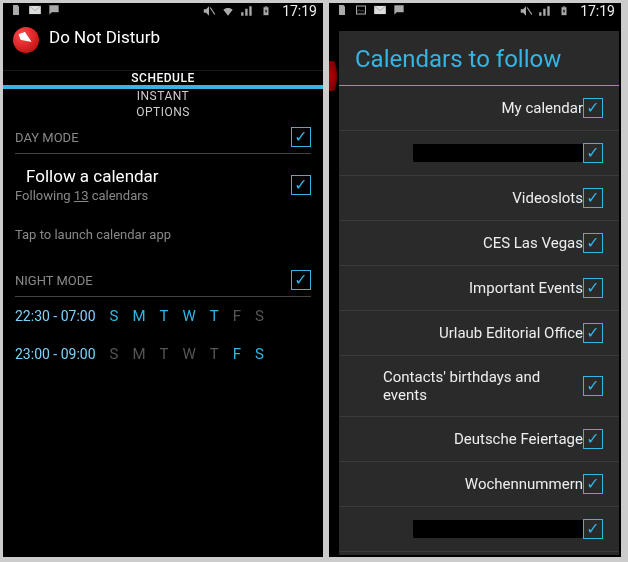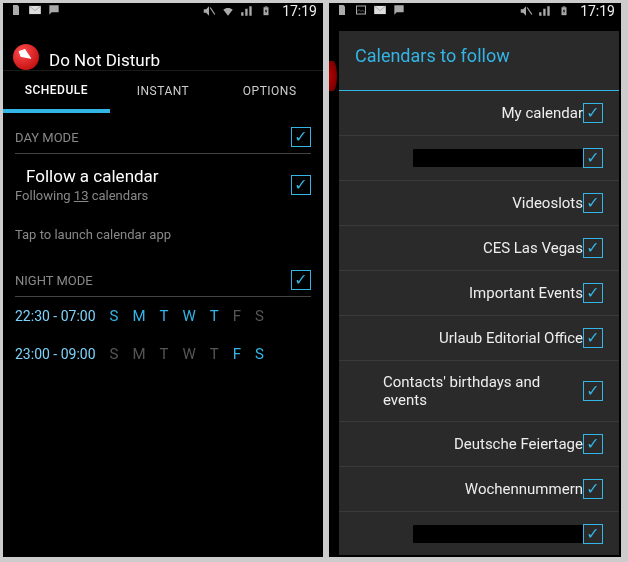--- a/index.html
+++ b/index.html
@@ -7,26 +7,26 @@
   .phone { background: #000; height: 554px; position: relative; color: #ddd; display: flex; flex-direction: column; overflow: hidden; }
   .phone.left  { width: 320px; }
   .phone.right { width: 292px; }
 
   .statusbar { height: 24px; background: #000; display: flex; align-items: flex-start; font-size: 11px; color: #bbb; padding: 0 6px; }
   .statusbar .s-left { display: flex; gap: 5px; align-items: center; }
   .statusbar .s-right { margin-left: auto; display: flex; gap: 5px; align-items: center; }
   .statusbar .clock { font-size: 14px; color: #eee; margin-left: 4px; }
   .sicon { width: 14px; height: 14px; display: inline-flex; align-items: center; justify-content: center; }
 
-  .appbar { height: 44px; display: flex; align-items: flex-end; padding: 0 10px; background: #000; border-bottom: 1px solid #1a1a1a; }
+  .appbar { height: 44px; display: flex; align-items: flex-start; padding: 0 10px; background: #000; border-bottom: 1px solid #1a1a1a; }
   .appicon { width: 26px; height: 26px; border-radius: 50%; background: radial-gradient(circle at 35% 30%, #ff4b4b, #b30000); position: relative; margin-right: 10px; }
   .appicon::after { content:""; position:absolute; left:7px; top:5px; width:10px; height:12px; background:#fff; clip-path: polygon(0 0, 70% 0, 100% 100%, 0 50%); transform: rotate(-20deg); }
   .apptitle { font-size: 17px; color: #fff; font-weight: 400; }
 
-  .tabs { display: flex; height: 42px; background: #000; }
+  .tabs { display: flex; height: 42px; background: #000; flex-direction: column; }
   .tab { flex: 1; display:flex; align-items:center; justify-content:center; font-size: 12px; letter-spacing: 0.5px; color: #ccc; border-bottom: 2px solid #000; cursor: pointer; }
   .tab.active { color: #fff; border-bottom: 4px solid #33b5e5; font-weight: 500; }
 
   .content { flex:1; overflow: hidden; padding: 0 12px; }
 
   .section-header { display:flex; align-items:center; justify-content:space-between; color:#888; font-size:13px; margin-top:14px;gap:41px; }
   .divider { height:1px; background:#444; margin-top:6px; }
 
   .checkbox { width:20px; height:20px; border:1px solid #33b5e5; display:flex; align-items:center; justify-content:center; cursor:pointer; }
   .checkmark { color:#33b5e5; font-size:16px; line-height:1; }
@@ -39,21 +39,21 @@
 
   .schedule-row { display:flex; align-items:center; gap:14px; padding:10px 0; font-size:14px; }
   .time { color:#7dd3fc; font-size:14px; }
   .days { display:flex; gap:14px; }
   .day { font-size:15px; color:#555; cursor:pointer; }
   .day.on { color:#33b5e5; }
 
   
   .dialog-backdrop { position:absolute; inset:0; background:#000; }
   .dialog { position:absolute; left:10px; right:2px; top:28px; bottom:2px; background:#2a2a2a; display:flex; flex-direction:column; box-shadow: 0 2px 8px rgba(0,0,0,0.6); }
-  .dialog-title { color:#33b5e5; font-size:18px; padding:14px 16px 24px; border-bottom:1px solid #33b5e5; }
+  .dialog-title { color:#33b5e5; font-size:24px; padding:14px 16px 12px; border-bottom:1px solid #33b5e5; }
   .dialog-list { flex:1; overflow:hidden; }
   .dlg-item { display:flex; align-items:center; justify-content:flex-end; padding:12px 16px 12px; border-bottom:1px solid #3a3a3a; cursor:pointer; }
   .dlg-item .lbl { font-size:15px; color:#eee; max-width: 200px; }
   .dlg-item.redacted .lbl { background:#000; color:#000; height:18px; width:170px; border-radius:1px; }
   .dlg-item .checkbox { flex-shrink:0; }
   .peek { position:absolute; left:0; top:58px; width:8px; height:30px; background: radial-gradient(circle at 0 50%, #b30000, #7a0000); border-radius:0 50% 50% 0; }
 </style>
 </head>
 <body>
 

